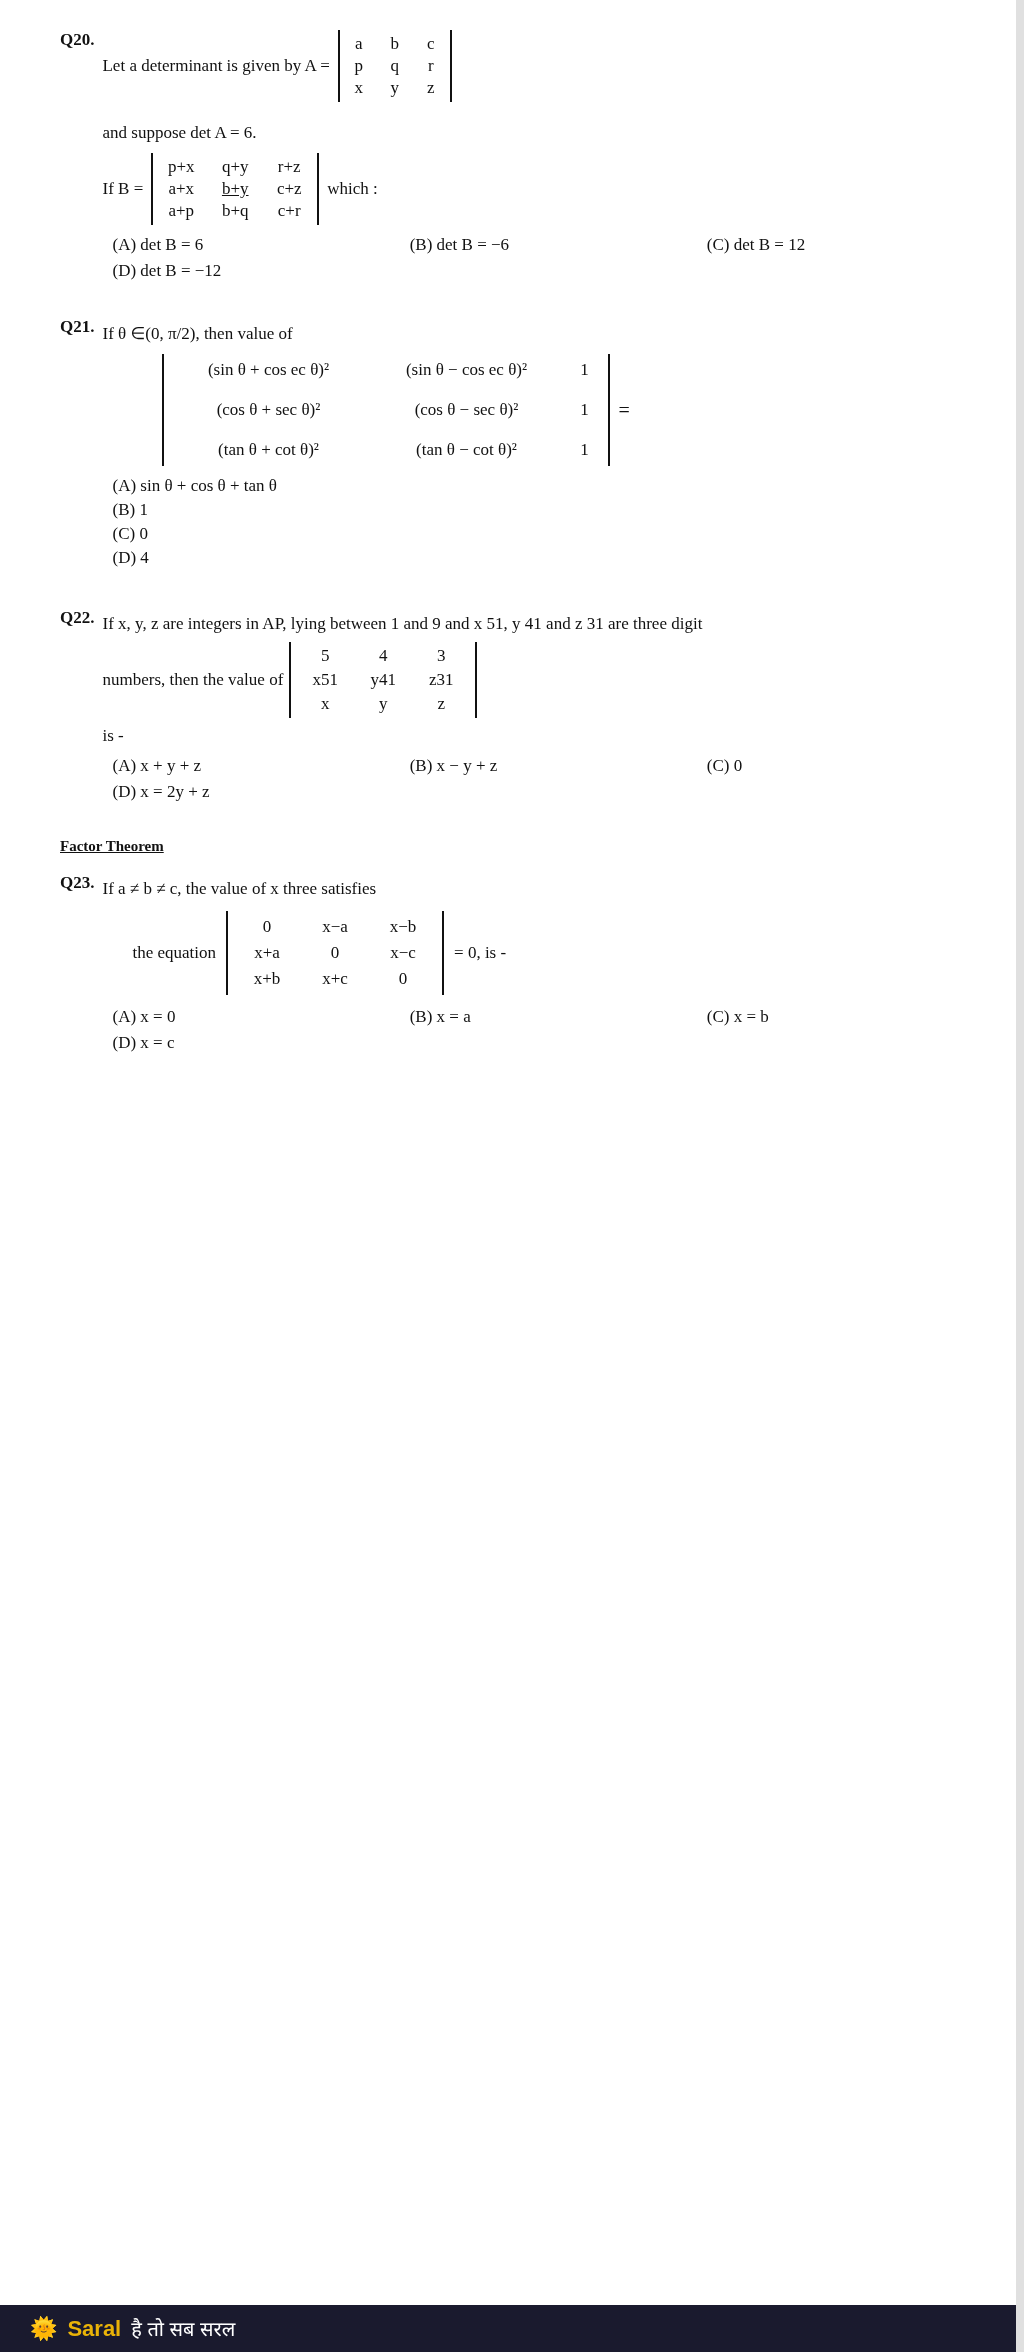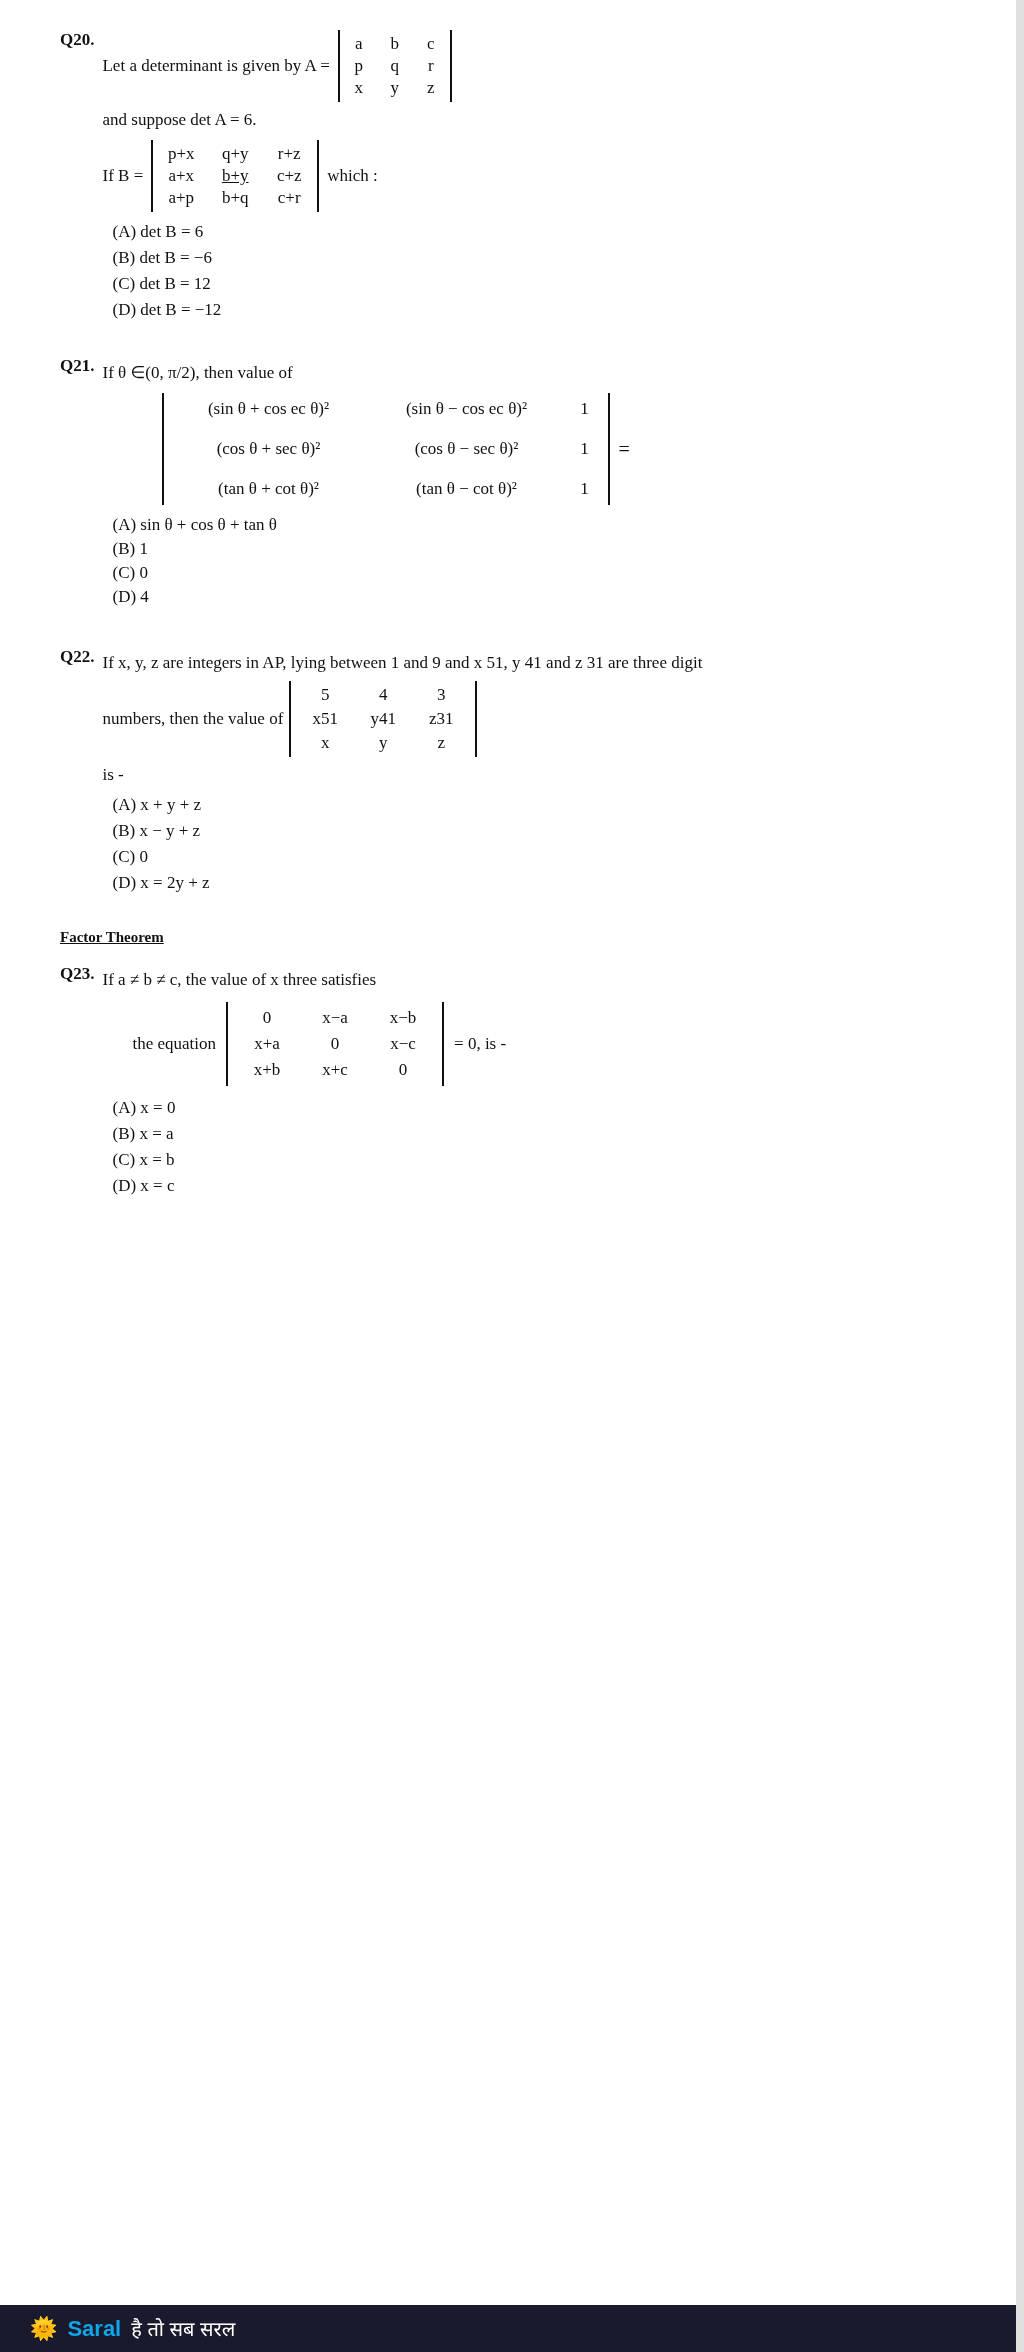--- a/index.html
+++ b/index.html
@@ -45,21 +45,21 @@
       display: flex;
       gap: 18px;
       justify-content: center;
     }
     .matrix-cell {
       min-width: 18px;
       text-align: center;
     }
     .options-grid {
       display: grid;
-      grid-template-columns: 1fr;
+      grid-template-columns: 1fr 1fr 1fr;
       gap: 6px 40px;
       margin-top: 10px;
       margin-left: 10px;
     }
     .option {
       font-size: 17px;
     }
     p {
       margin: 6px 0;
     }
@@ -100,21 +100,21 @@
       gap: 10px;
     }
     .footer-hindi {
       font-family: Arial, sans-serif;
       font-size: 20px;
     }
     .saral-brand {
       font-family: Arial, sans-serif;
       font-weight: bold;
       font-size: 22px;
-      color: #0ea5e9;
+      color: #eab308;
     }
     .sun-icon {
       font-size: 22px;
     }
     .right-border {
       position: absolute;
       right: 0;
       top: 0;
       bottom: 0;
       width: 8px;
@@ -143,21 +143,21 @@
               <span class="matrix-cell">r</span>
             </div>
             <div class="matrix-row">
               <span class="matrix-cell">x</span>
               <span class="matrix-cell">y</span>
               <span class="matrix-cell">z</span>
             </div>
           </div>
         </div>
       </div>
-      <p style="margin-top:8px;">and suppose det A = 6.</p>
+      <p style="margin-top:21px;">and suppose det A = 6.</p>
       <div style="display:flex; align-items:center; gap:8px; margin-top:10px; flex-wrap:wrap;">
         <span>If B =</span>
         <div class="det-matrix">
           <div class="matrix-body">
             <div class="matrix-row">
               <span class="matrix-cell" style="min-width:36px;">p+x</span>
               <span class="matrix-cell" style="min-width:36px;">q+y</span>
               <span class="matrix-cell" style="min-width:36px;">r+z</span>
             </div>
             <div class="matrix-row">

